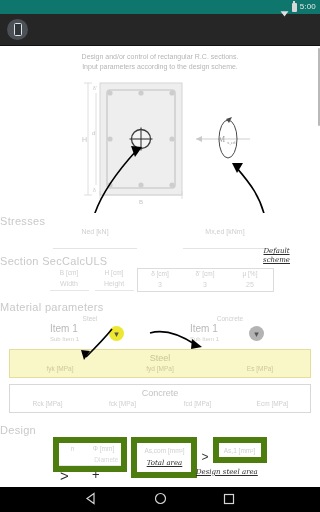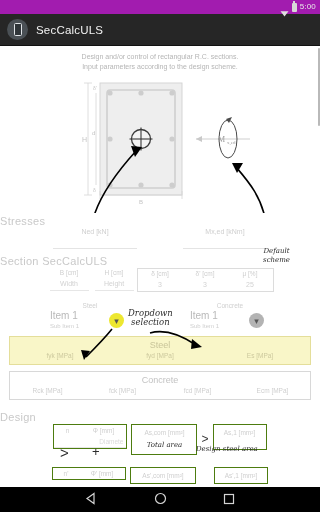--- a/index.html
+++ b/index.html
@@ -1,20 +1,20 @@
 <!DOCTYPE html>
 <html><head>
 <meta charset="utf-8">
 <style>
   * { box-sizing: border-box; margin:0; padding:0; }
   html,body { width:320px; height:512px; overflow:hidden; background:#fff;
     font-family:"Liberation Sans", sans-serif; }
 
   
-  .statusbar{height:14px;background:#a21caf;display:flex;align-items:center;
+  .statusbar{height:14px;background:#0f766e;display:flex;align-items:center;
     justify-content:flex-end;padding-right:4px;gap:3px;}
   .sb-wifi{width:9px;height:8px;position:relative;}
   .sb-batt{width:5px;height:9px;background:#d8d8d8;border-radius:1px;position:relative;}
   .sb-batt:before{content:"";position:absolute;top:-1.5px;left:1.3px;width:2.4px;height:1.5px;background:#d8d8d8;}
   .sb-time{color:#e8e8e8;font-size:8px;line-height:8px;letter-spacing:.2px;}
 
   
   .actionbar{height:32px;background:#262626;display:flex;align-items:center;
     padding-left:7px;gap:8px;border-bottom:1px solid #111;}
   .app-icon{width:21px;height:21px;border-radius:50%;background:#4a5055;
@@ -69,32 +69,32 @@
   .blk.steel{background:#f9f6c8;border-color:#e4de9a;}
   .blk-title{text-align:center;color:#c3c3c3;font-size:9px;line-height:12px;}
   .blk.steel .blk-title{color:#c9c59a;}
   .blk-row{display:flex;}
   .blk-row .cell{flex:1;text-align:center;color:#cfcfcf;font-size:6.5px;line-height:10px;}
   .blk.steel .blk-row .cell{color:#cdc99e;}
 
   
   .design{margin-top:11px;}
   .dsg-grid{display:flex;justify-content:center;align-items:flex-start;gap:4px;margin-top:1px;}
-  .dbox{border:1px solid #4d7c0f;}
+  .dbox{border:6px solid #4d7c0f;}
   .d-left{width:74px;}
   .d-left .hdr{display:flex;}
   .d-left .hdr .c1{width:26px;text-align:center;color:#cfcfcf;font-size:6.5px;line-height:11px;}
   .d-left .hdr .c2{flex:1;text-align:center;color:#cfcfcf;font-size:6.5px;line-height:11px;}
   .d-left .ph{text-align:right;color:#dadada;font-size:6.5px;line-height:11px;padding-right:3px;
     border-bottom:1px solid #e6e6e6;}
   .d-mid{width:66px;text-align:center;color:#cfcfcf;font-size:6.5px;line-height:11px;padding:2px 0 3px;}
   .d-right{width:54px;text-align:center;color:#cfcfcf;font-size:6.5px;line-height:11px;padding:2px 0 3px;}
   .gt{font-size:12px;color:#3a3a3a;line-height:11px;align-self:center;}
 
-  .hand{font-family:"DejaVu Serif", serif;font-style:italic;color:#2b2b2b;font-size:7px;}
+  .hand{font-family:"DejaVu Serif", serif;font-style:italic;color:#2b2b2b;font-size:7px;text-decoration:underline;}
   .hand.big{font-size:8.5px;}
 
   
   .navbar{height:25px;background:#000;display:flex;align-items:center;justify-content:center;gap:56px;}
   .nv{opacity:.92;}
 </style>
 </head>
 <body>
 
 <div class="statusbar">
@@ -104,21 +104,20 @@
       </svg>
   </span>
   <span class="sb-batt"></span>
   <span class="sb-time">5:00</span>
 </div>
 
 <div class="actionbar">
   <span class="app-icon">
       <i></i>
     </span>
-  <span class="app-title">SecCalcULS</span>
 </div>
 
 <div class="content">
   <div class="scrollbar"></div>
 
   <div class="desc">
     <div>Design and/or control of rectangular R.C. sections.</div>
     <div>Input parameters according to the design scheme.</div>
   </div>
 
@@ -209,25 +208,22 @@
         </div>
         <div class="sp-col">
           <div class="lbl">μ [%]</div>
           <div class="val">25</div>
         </div>
       </div>
     </div>
   </div>
 
   <div class="matparams">
-
-    <div style="position:absolute;left:128px;top:8px;text-align:center;line-height:9px;z-index:3;">
-      <div class="hand big">Dropdown</div>
-      <div class="hand big">selection</div>
-    </div>
+    <div class="sec-head">Material parameters</div>
+
 
     <div class="mp-row">
       <div class="mp-col">
         <div class="sub" style="text-align:center">Steel</div>
         <div class="mp-item">Item 1</div>
         <div class="mp-sub">Sub Item 1</div>
         <div class="mp-caret caret-yellow">▾</div>
       </div>
       <div class="mp-col">
         <div class="sub" style="text-align:center">Concrete</div>

